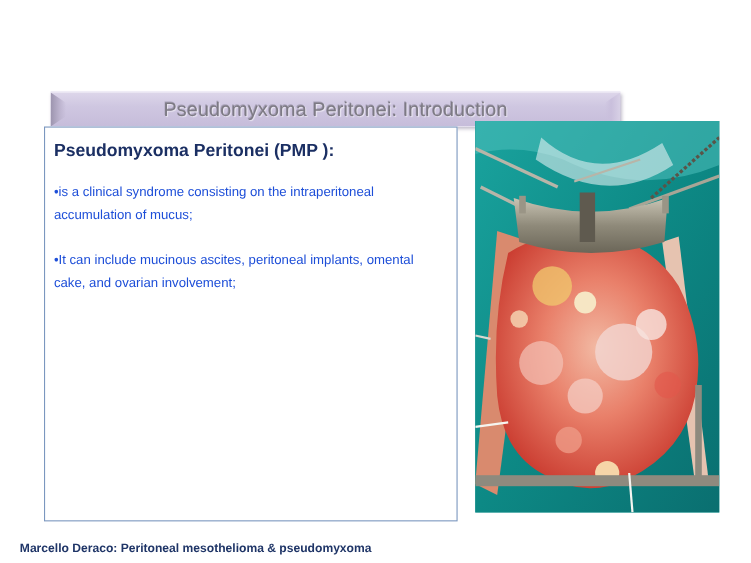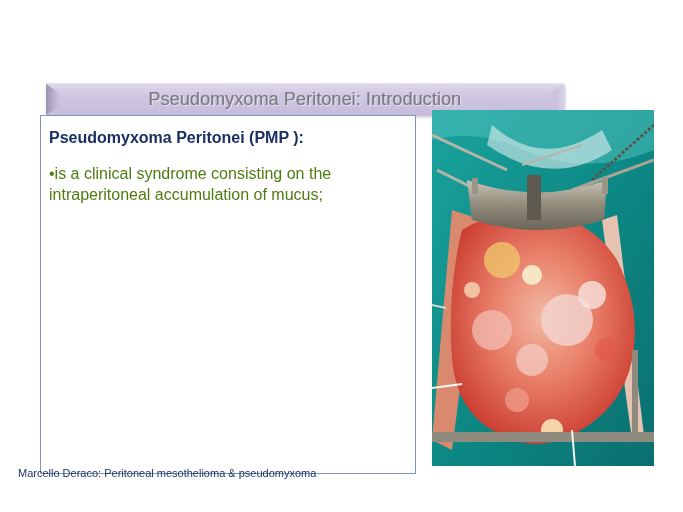--- a/index.html
+++ b/index.html
@@ -66,52 +66,54 @@
       background: #ffffff;
     }
     .box-heading {
       font-weight: bold;
       font-size: 16px;
       line-height: 20px;
       color: #1b2f63;
       margin: 0 0 16px 0;
     }
     .bullet {
-      font-size: 16px;
+      font-size: 12px;
       line-height: 20.5px;
       margin: 0 0 21px 0;
-      color: #4d7c0f;
+      color: #1d4ed8;
     }
     .photo {
       position: absolute;
       left: 432px;
       top: 110px;
       width: 222px;
       height: 356px;
       overflow: hidden;
       background: #0f8d8a;
     }
     .footer {
       position: absolute;
       left: 18px;
-      top: 467px;
+      top: 493px;
       font-size: 11px;
       color: #1f3567;
+      font-weight: bold;
     }
   </style>
 </head>
 <body>
 
 <div class="title-bar">
   <div class="title-text">Pseudomyxoma Peritonei: Introduction</div>
 </div>
 
 <div class="content-box">
   <div class="box-heading">Pseudomyxoma Peritonei (PMP ):</div>
   <div class="bullet">•is a clinical syndrome consisting on the intraperitoneal accumulation of mucus;</div>
+  <div class="bullet">•It can include mucinous ascites, peritoneal implants, omental cake, and ovarian involvement;</div>
 </div>
 
 <div class="photo" title="Intraoperative photograph of an open abdomen with a metal retractor showing mucinous peritoneal tumor masses on green surgical drapes">
   <svg width="222" height="356" viewBox="0 0 222 356" xmlns="http://www.w3.org/2000/svg">
     <defs>
       <linearGradient id="drapeG" x1="0" y1="0" x2="1" y2="1">
         <stop offset="0" stop-color="#1aa39e"></stop>
         <stop offset="0.5" stop-color="#0d8985"></stop>
         <stop offset="1" stop-color="#0a6f70"></stop>
       </linearGradient>

